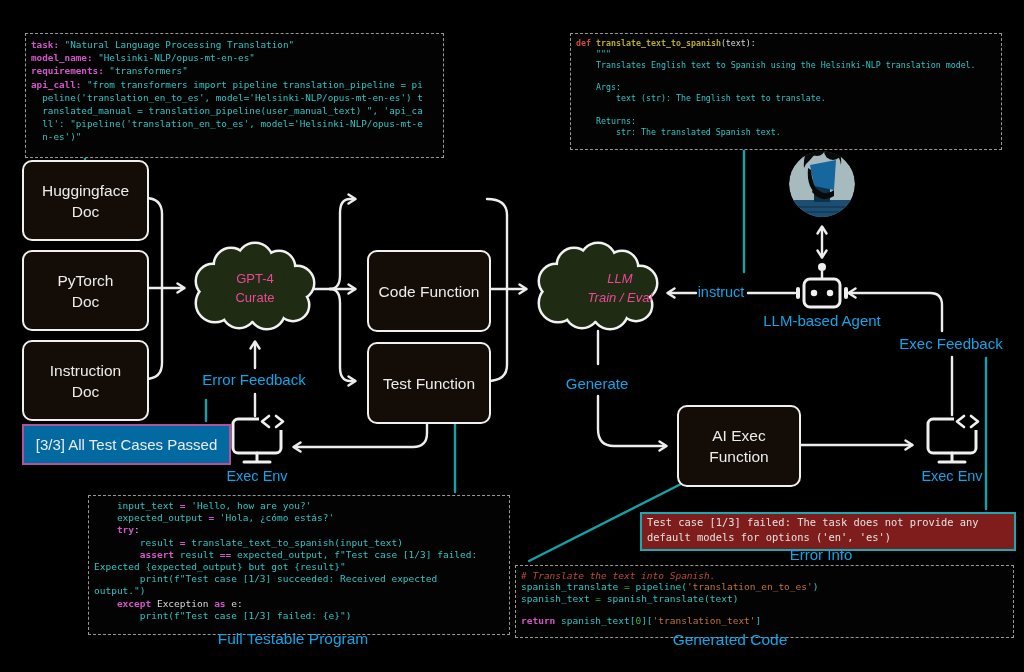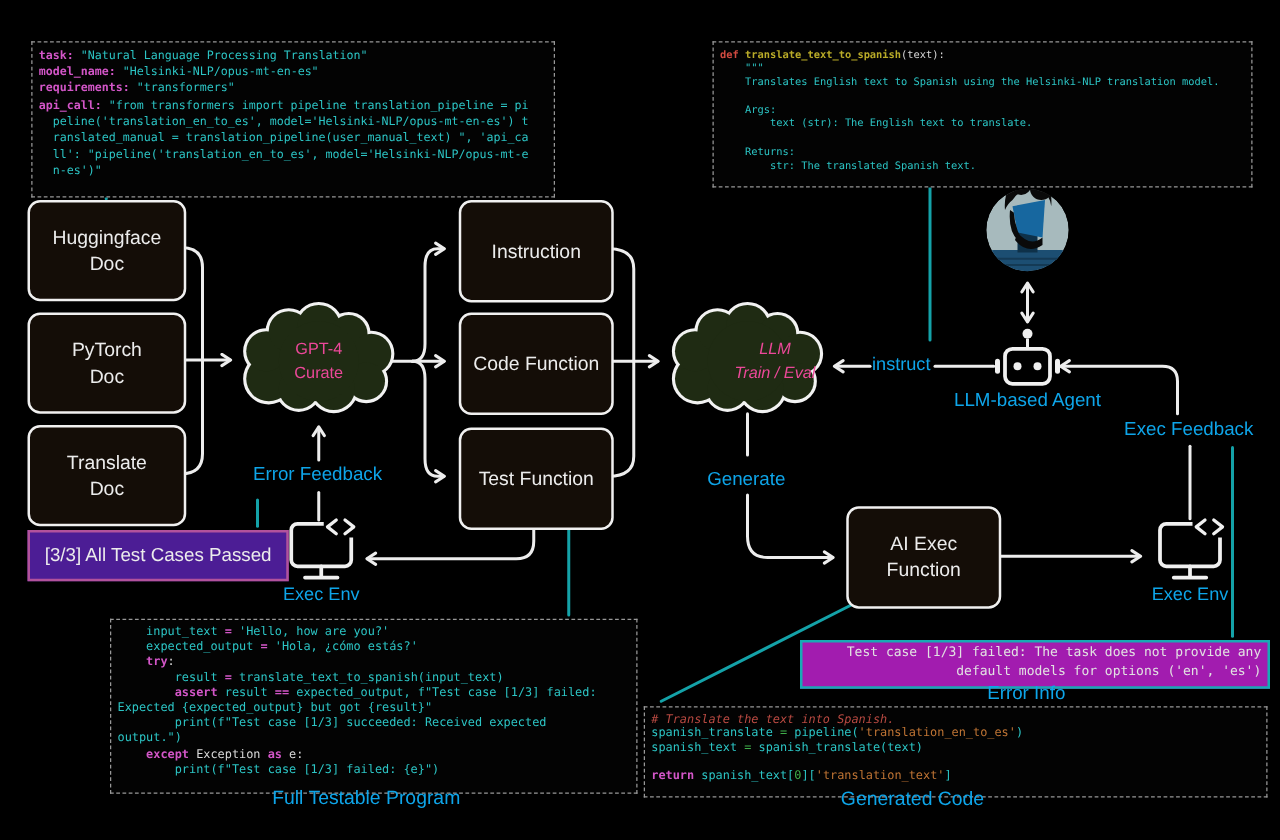--- a/index.html
+++ b/index.html
@@ -26,24 +26,24 @@
   .c-mag{color:#d356c8;font-weight:bold;}
   .c-cyan{color:#2cc5c5;}
   .c-red{color:#d04a40;font-weight:bold;}
   .c-yel{color:#b9ab28;font-weight:bold;}
   .c-wh{color:#d8d8d8;}
   .c-grn{color:#3fae4a;}
   .c-org{color:#bf7434;}
   .c-cm{color:#b94a42;font-style:italic;}
   .statusbox{position:absolute;left:22px;top:424px;width:205px;height:37px;
              border:2.5px solid #b2529c;display:flex;align-items:center;justify-content:center;
-             font-size:15px;color:#ececec;background:#4c1d95;}
+             font-size:15px;color:#ececec;background:#0369a1;}
   .errorbox{position:absolute;left:640px;top:512px;width:362px;height:33px;
-            border:2px solid #17aab4;background:#a21caf;font-family:"DejaVu Sans Mono",monospace;
-            font-size:10.4px;line-height:14.5px;color:#e2e2e2;padding:1px 5px;white-space:pre;overflow:hidden;text-align:right;}
+            border:2px solid #17aab4;background:#7f1d1d;font-family:"DejaVu Sans Mono",monospace;
+            font-size:10.4px;line-height:14.5px;color:#e2e2e2;padding:1px 5px;white-space:pre;overflow:hidden;}
 </style>
 </head>
 <body>
 
 <div id="canvas">
 
   <svg id="wires" viewBox="0 0 1024 672">
     <defs>
       <marker id="chev" viewBox="0 0 12 12" refX="9" refY="6" markerWidth="12" markerHeight="12" orient="auto-start-reverse" markerUnits="userSpaceOnUse">
         <path d="M2.5,1.5 L9.5,6 L2.5,10.5" fill="none" stroke="#ededed" stroke-width="2.4" stroke-linecap="round" stroke-linejoin="round"></path>
@@ -201,27 +201,24 @@
 
   <div class="node" style="left:22px;top:160px;width:123px;height:77px;">
     <div>Huggingface</div>
     <div>Doc</div>
   </div>
   <div class="node" style="left:22px;top:250px;width:123px;height:77px;">
     <div>PyTorch</div>
     <div>Doc</div>
   </div>
   <div class="node" style="left:22px;top:340px;width:123px;height:77px;">
-    <div>Translate</div>
+    <div>Instruction</div>
     <div>Doc</div>
   </div>
 
-  <div class="node" style="left:367px;top:160px;width:120px;height:78px;">
-    <div>Instruction</div>
-  </div>
   <div class="node" style="left:367px;top:342px;width:120px;height:78px;">
     <div>Test Function</div>
   </div>
   <div class="node" style="left:367px;top:250px;width:120px;height:78px;">
     <div>Code Function</div>
   </div>
 
   <div class="node" style="left:677px;top:405px;width:120px;height:78px;">
     <div>AI Exec</div>
     <div>Function</div>

